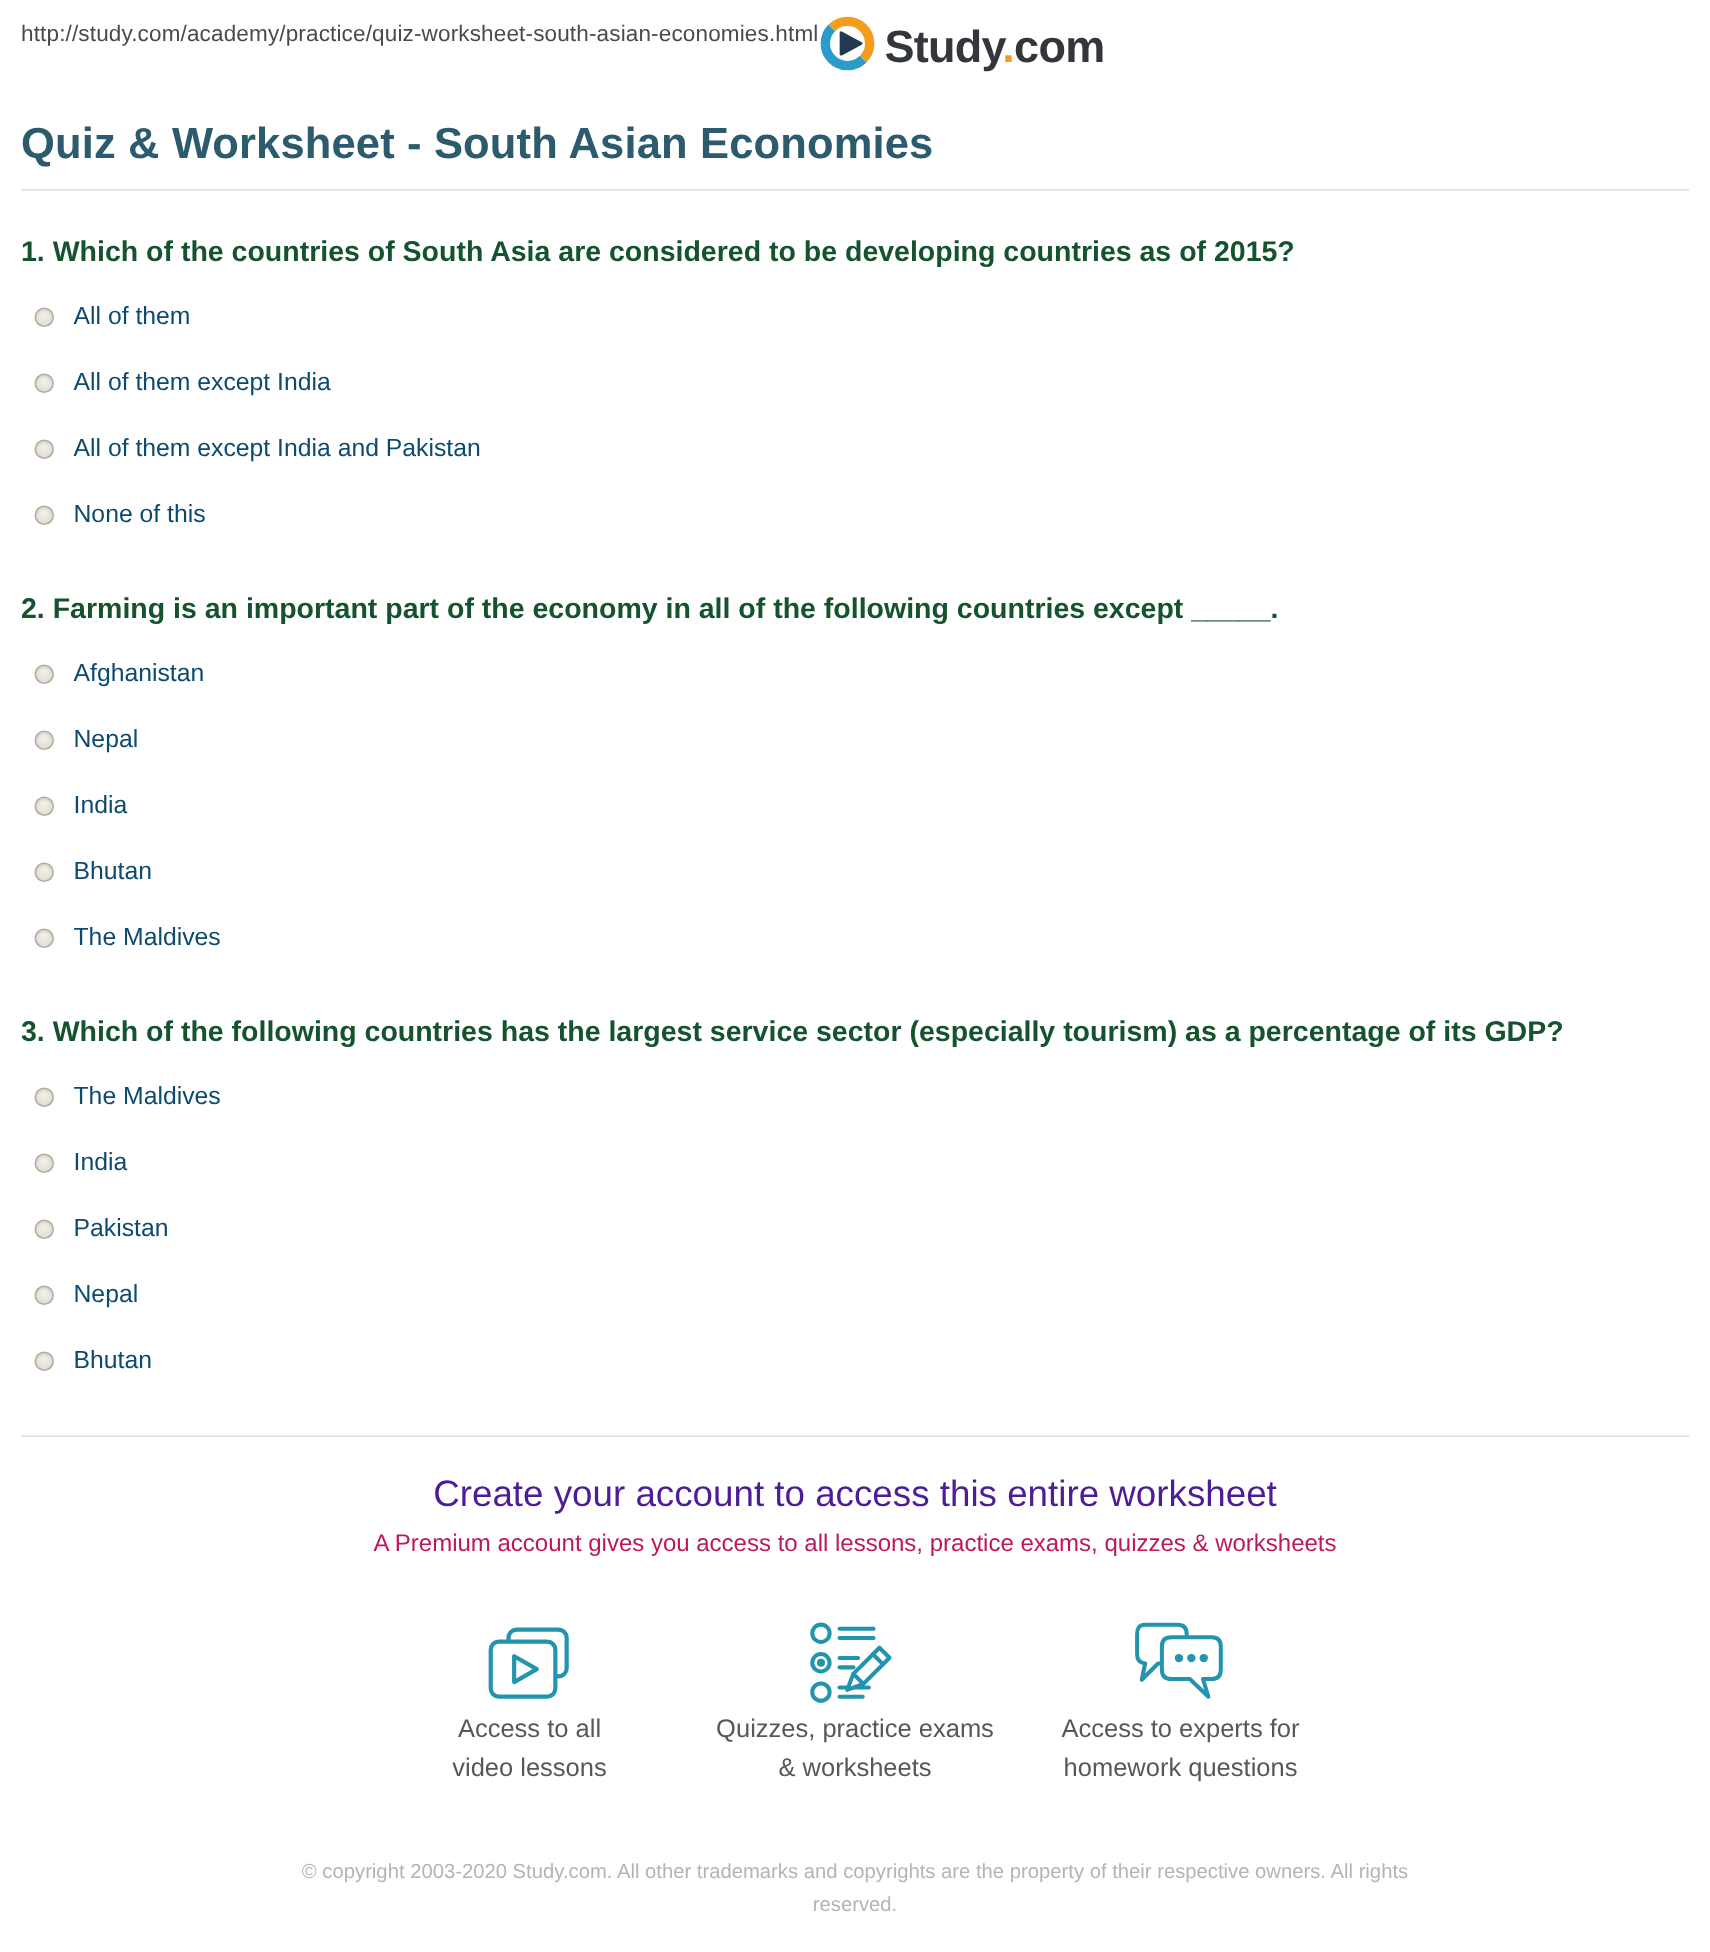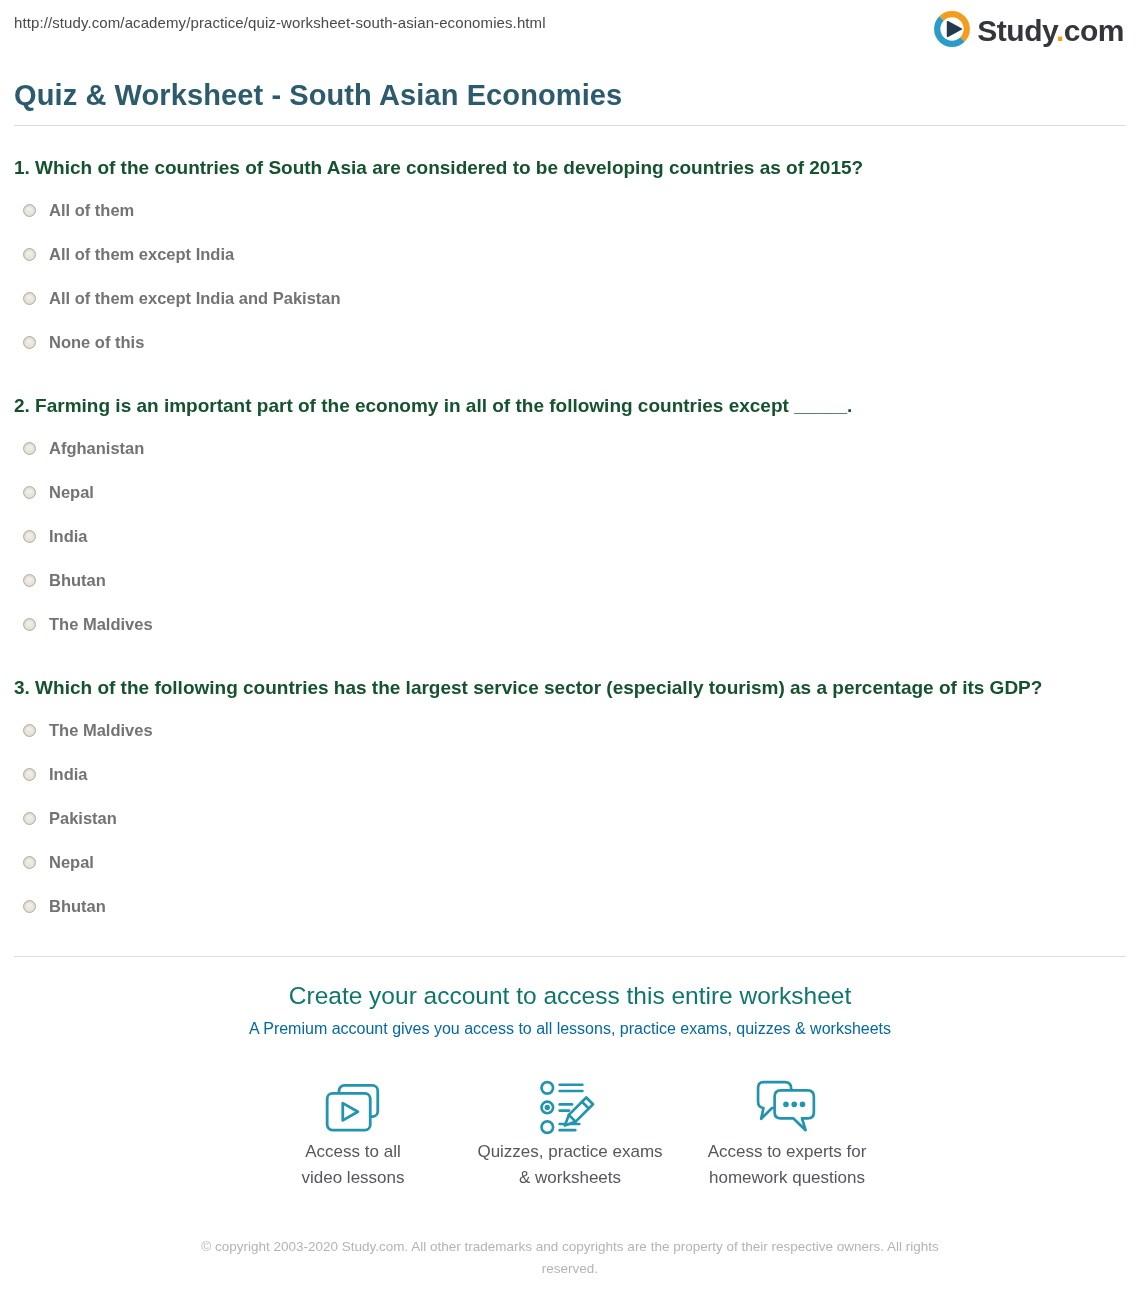--- a/index.html
+++ b/index.html
@@ -8,21 +8,20 @@
     width: 1140px;
     min-height: 1301px;
     background: #ffffff;
     font-family: "Liberation Sans", "DejaVu Sans", sans-serif;
     -webkit-font-smoothing: antialiased;
   }
 
   
   .topbar {
     display: flex;
-    justify-content: space-between;
     align-items: flex-start;
     padding: 8px 16px 0 14px;
   }
   .page-url {
     font-size: 15px;
     color: #4a4a4a;
     margin-top: 6px;
     letter-spacing: 0.1px;
   }
   .logo {
@@ -75,40 +74,39 @@
     flex: 0 0 auto;
     width: 13px;
     height: 13px;
     border-radius: 50%;
     border: 1px solid #b2aca1;
     background: radial-gradient(circle at 50% 35%, #f3f1ea 0%, #e6e3da 60%, #dcd8cc 100%);
     box-shadow: inset 0 1px 2px rgba(0,0,0,0.10);
   }
   .option-label {
     font-size: 16.5px;
-    color: #737373;
+    color: #0c4a6e;
     line-height: 24px;
-    font-weight: bold;
   }
 
   
   hr.section-divider { margin-top: 28px; }
   .cta { text-align: center; padding-top: 25px; }
   .cta-title {
     margin: 0;
     font-size: 24.5px;
     font-weight: 400;
-    color: #0f766e;
+    color: #4c1d95;
     text-decoration: none;
     display: inline-block;
   }
   .cta-subtitle {
     margin: 10px 0 4px 0;
     font-size: 16px;
-    color: #0369a1;
+    color: #be185d;
   }
   .features {
     display: flex;
     justify-content: center;
     gap: 27px;
     margin-top: 40px;
   }
   .feature { width: 190px; text-align: center; }
   .feature-icon { height: 60px; display: flex; align-items: center; justify-content: center; }
   .feature-icon svg { display: block; }

